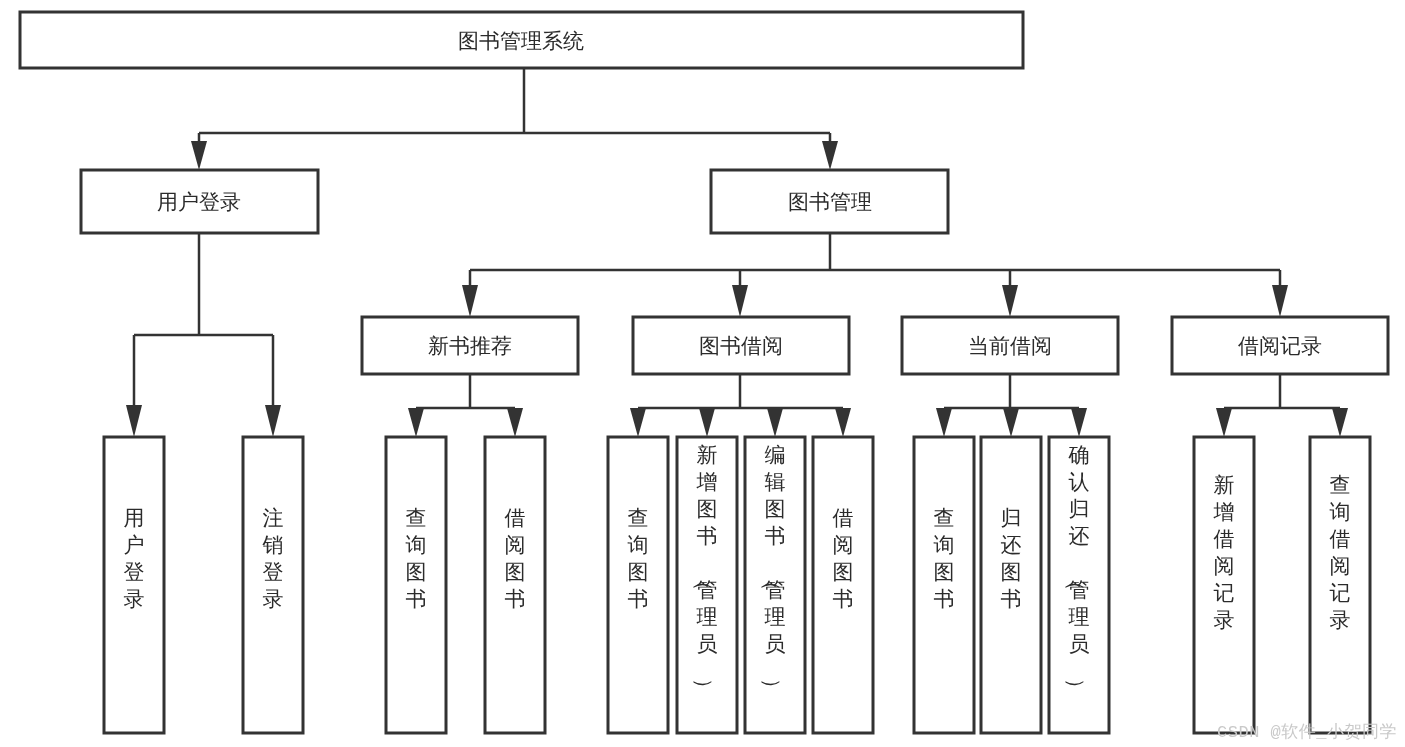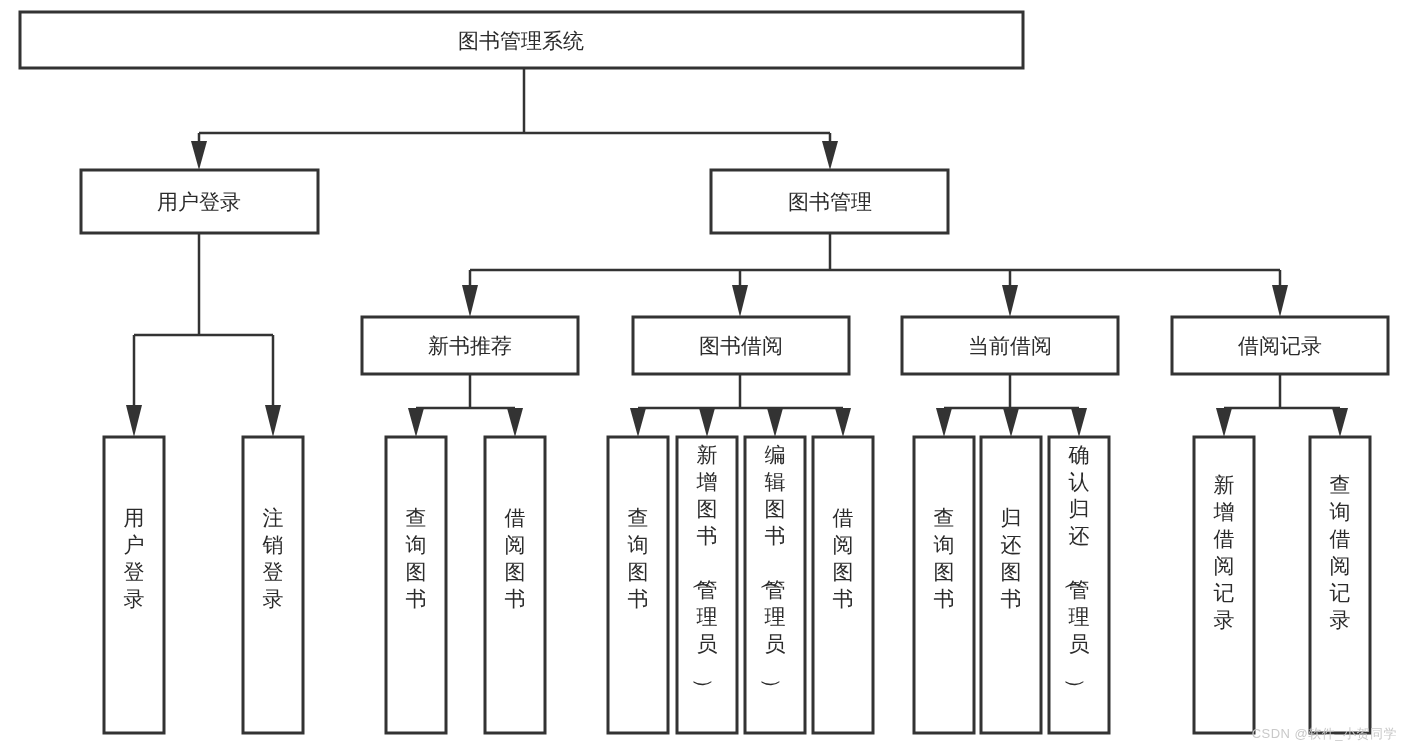--- a/index.html
+++ b/index.html
@@ -49,22 +49,22 @@
   }
   .edge-arrow {
     fill: #333333;
     stroke: none;
   }
   .watermark-text {
     position: absolute;
     right: 8px;
     bottom: 4px;
     color: #c9c9c9;
-    font-size: 13px;
-    font-family: Liberation Sans, sans-serif;
+    font-size: 17px;
+    font-family: Liberation Mono, monospace;
     white-space: nowrap;
     letter-spacing: 0.5px;
     user-select: none;
   }
 </style>
 </head>
 <body>
 
 <div id="diagram-root">
 

